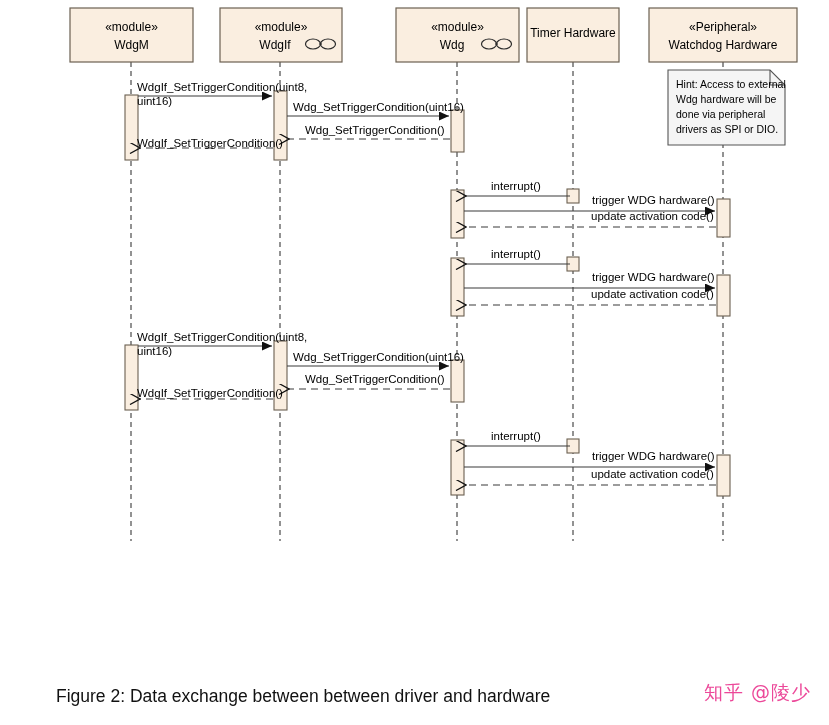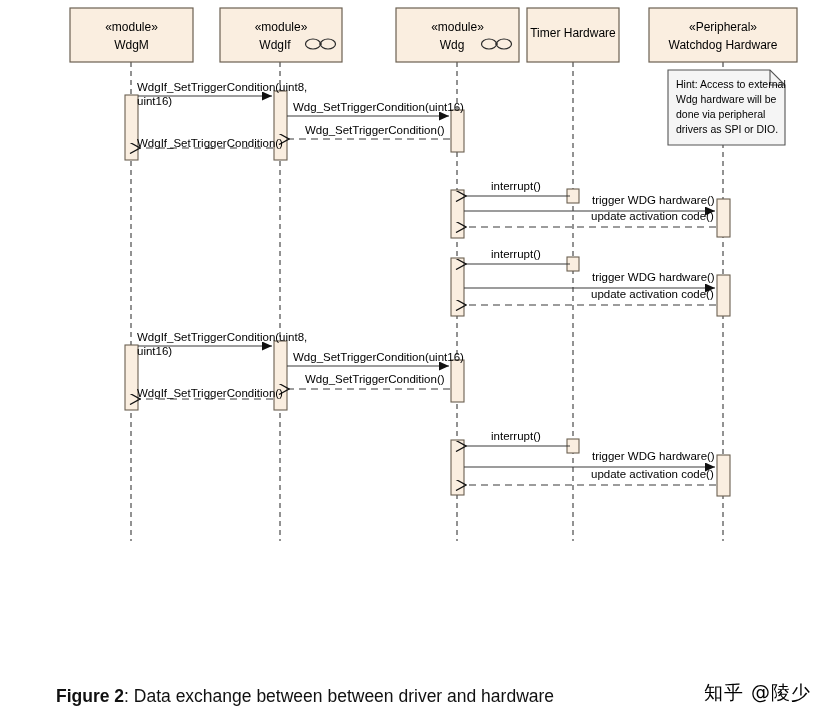--- a/index.html
+++ b/index.html
@@ -15,26 +15,26 @@
   .svg-text{font-family:"Liberation Sans", sans-serif;font-size:11.5px;fill:#000;}
   .lifeline-name{font-family:"Liberation Sans", sans-serif;font-size:12px;fill:#000;}
   .note-text{font-family:"Liberation Sans", sans-serif;font-size:10.5px;fill:#000;}
   .caption{
     position:absolute;
     left:56px;top:686px;
     font-size:17.5px;
     color:#111;
     white-space:nowrap;
   }
-  .caption b{font-weight:bold;margin-top:16px;}
+  .caption b{font-weight:normal;margin-top:16px;}
   .watermark{
     position:absolute;
     right:18px;top:680px;
     font-size:19px;
-    color:#000000;
+    color:#ec4899;
     letter-spacing:1px;
     white-space:nowrap;
     font-family:"DejaVu Sans", sans-serif;
   }
 </style>
 </head>
 <body>
 
 <svg id="diagram" viewBox="0 0 829 725">
 

